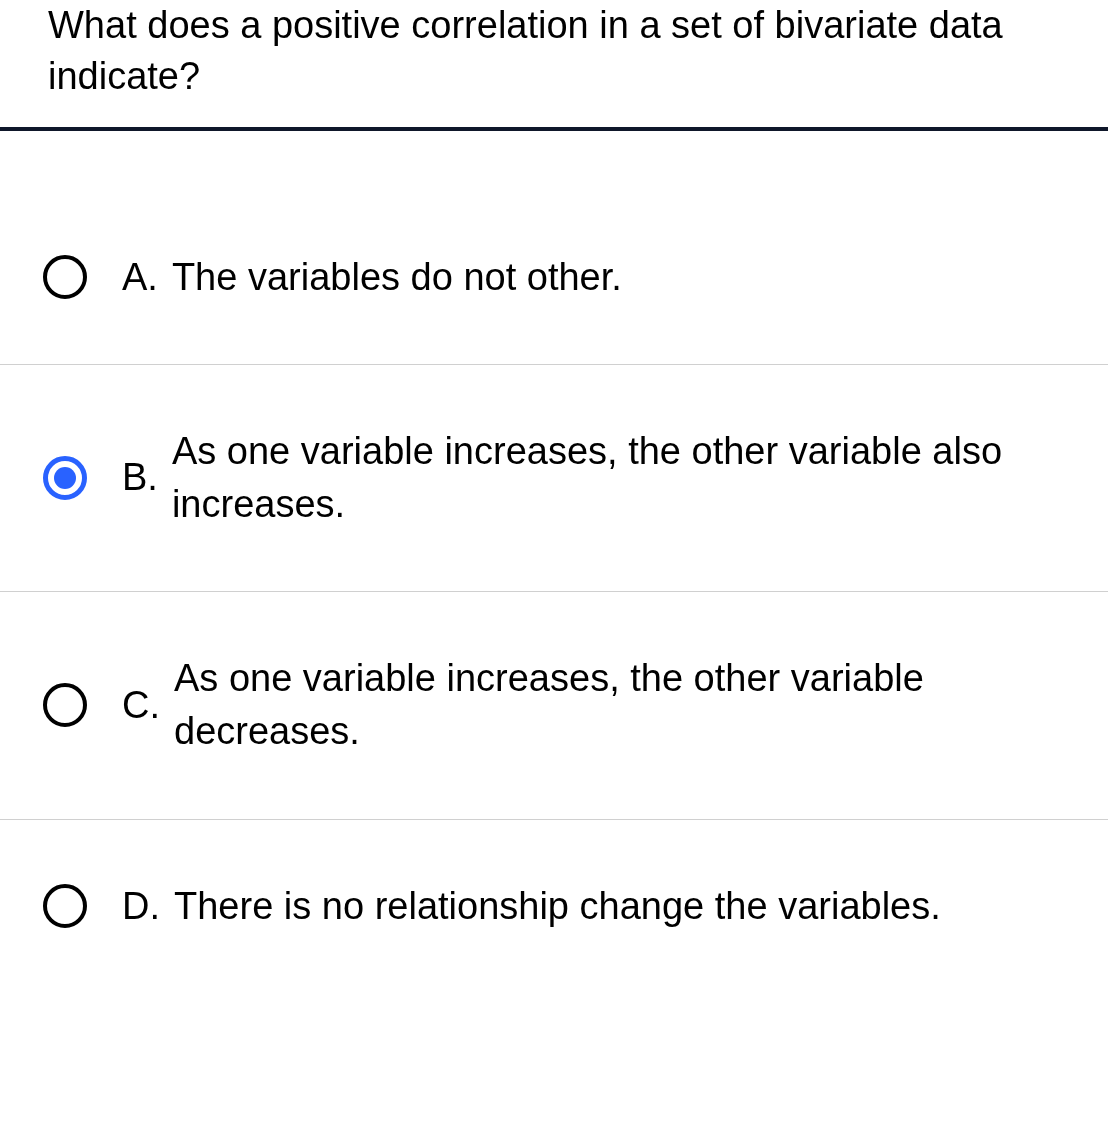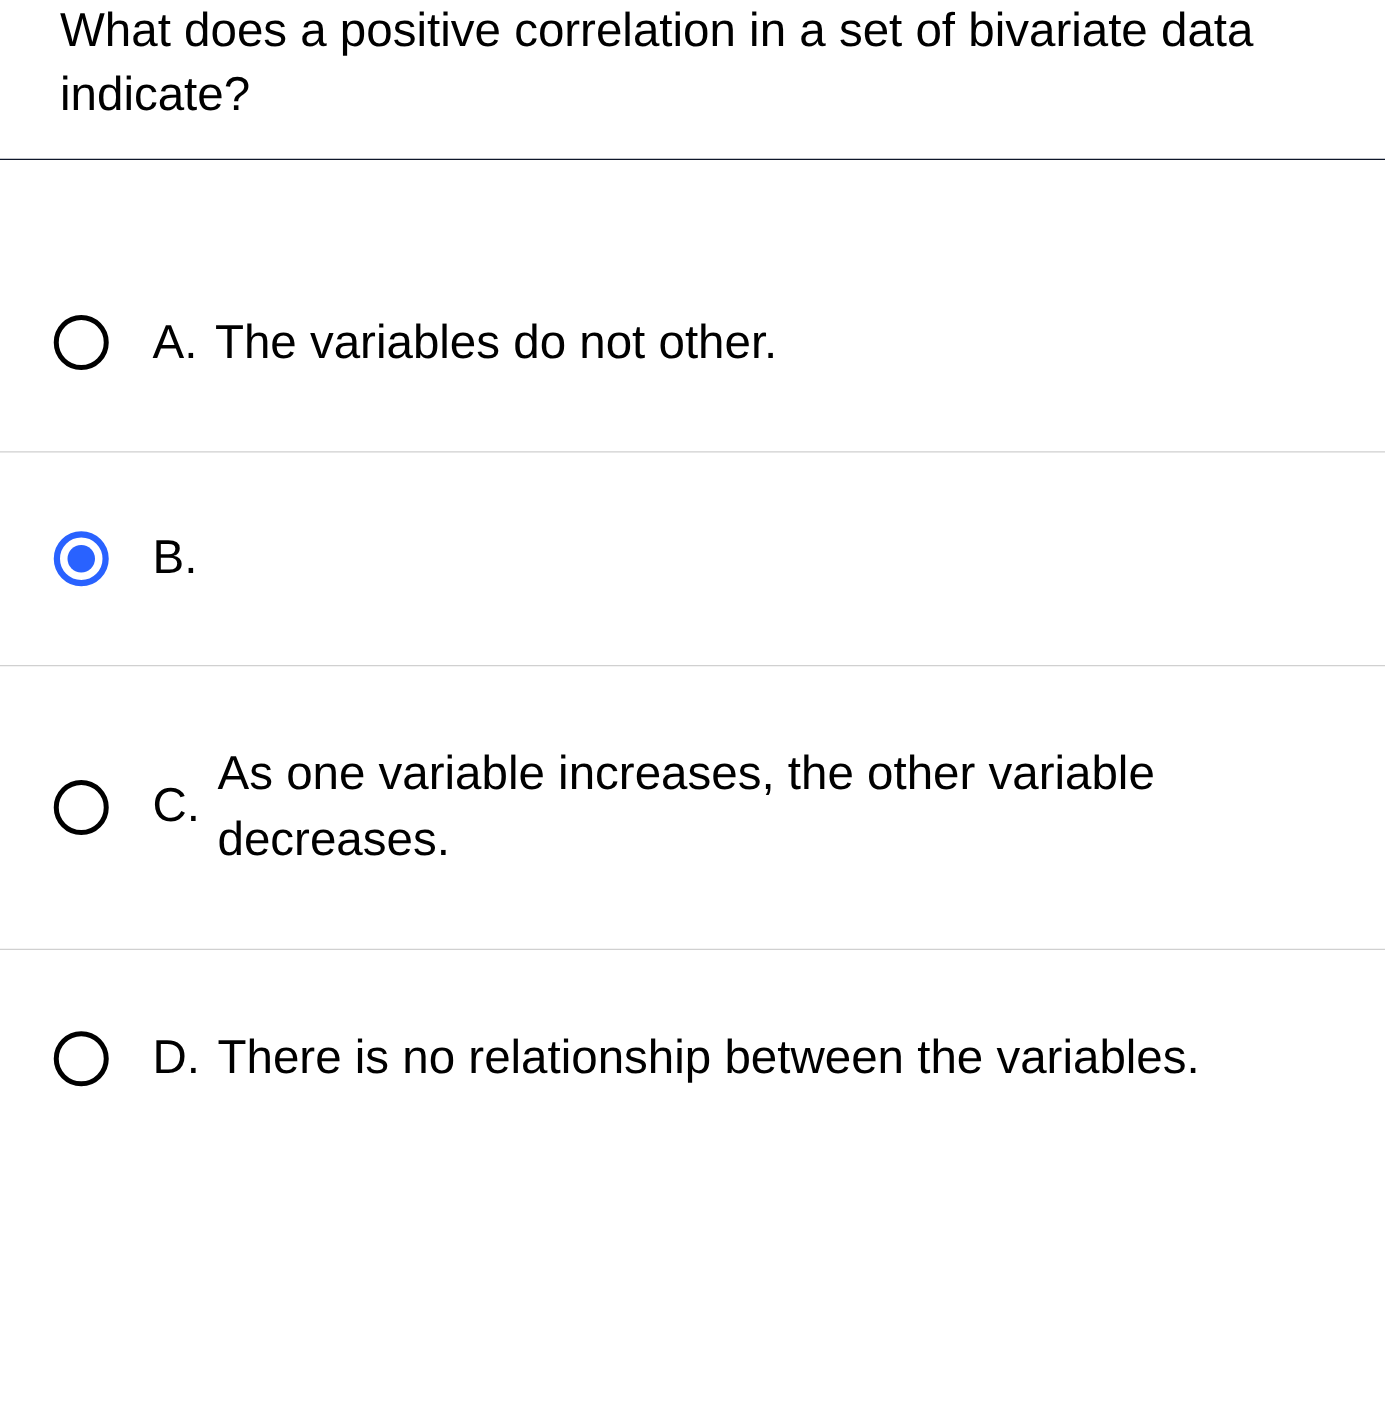--- a/index.html
+++ b/index.html
@@ -9,21 +9,21 @@
     }
     body {
       font-family: Arial, Helvetica, sans-serif;
       background: #ffffff;
       width: 1108px;
       height: 1124px;
       overflow: hidden;
     }
     .question-header {
       padding: 0 48px 24px 48px;
-      border-bottom: 1px solid #0f172a;
+      border-bottom: 4px solid #0f172a;
     }
     .question-text {
       font-size: 38px;
       line-height: 1.35;
       color: #000;
     }
     .options-container {
       padding: 0;
     }
     .option-row {
@@ -103,35 +103,36 @@
     <div class="option-text">The variables do not other.</div>
   </div>
 
   <div class="option-row">
     <div class="radio-wrapper">
       <div class="radio-outer selected">
         <div class="radio-inner"></div>
       </div>
     </div>
     <div class="option-letter">B.</div>
+    <div class="option-text">As one variable increases, the other variable also increases.</div>
   </div>
 
   <div class="option-row">
     <div class="radio-wrapper">
       <div class="radio-outer">
         
       </div>
     </div>
     <div class="option-letter">C.</div>
     <div class="option-text">As one variable increases, the other variable decreases.</div>
   </div>
 
   <div class="option-row last">
     <div class="radio-wrapper">
       <div class="radio-outer">
         
       </div>
     </div>
     <div class="option-letter">D.</div>
-    <div class="option-text">There is no relationship between the variables.</div>
+    <div class="option-text">There is no relationship change the variables.</div>
   </div>
 
 </div>
 
 </body></html>

